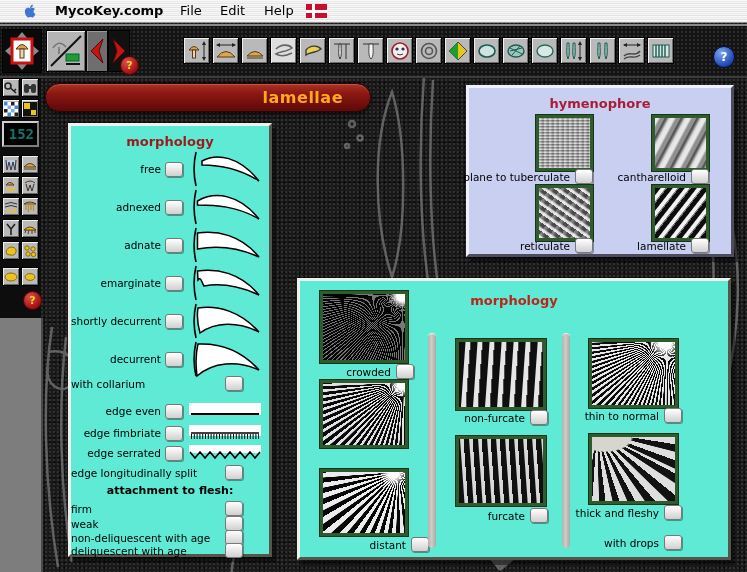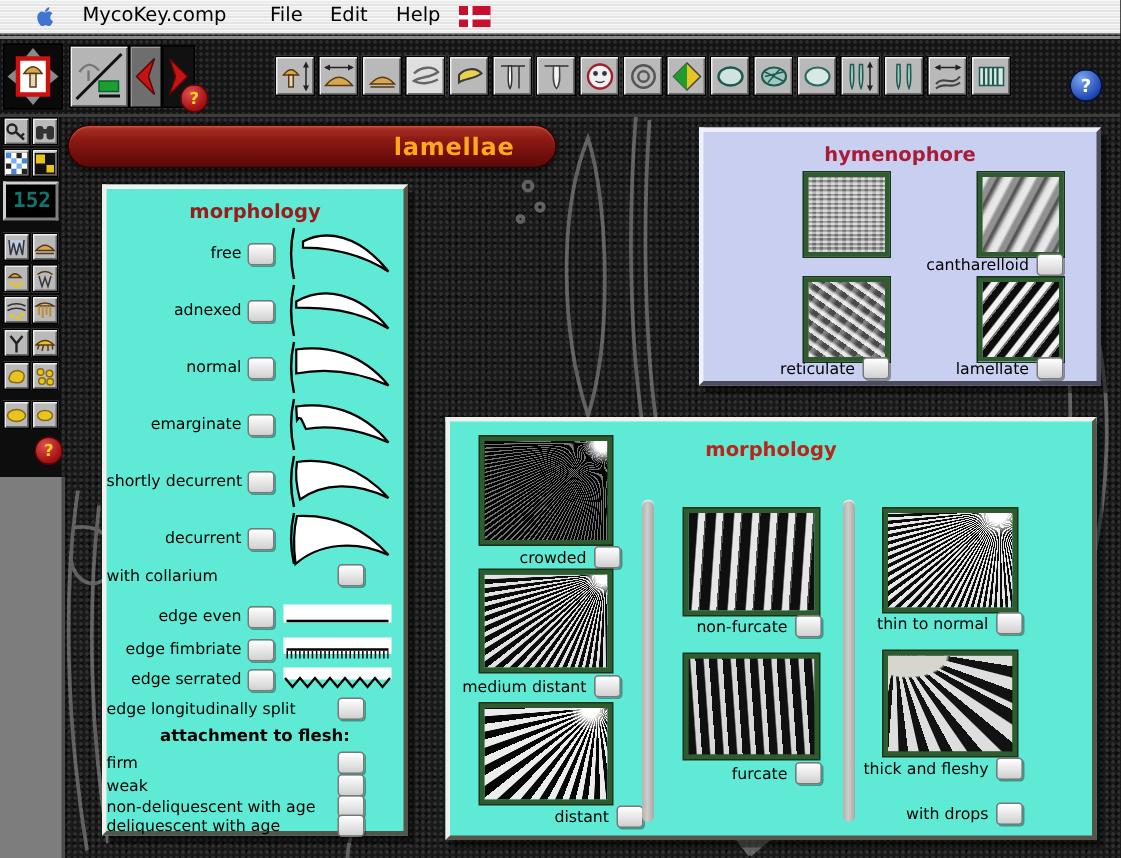--- a/index.html
+++ b/index.html
@@ -8,21 +8,21 @@
     font-family:"DejaVu Sans","Liberation Sans",sans-serif;
     background:#181818;
   }
   
   .menubar{
     position:absolute;left:0;top:0;width:747px;height:22px;
     background:repeating-linear-gradient(180deg,#f8f8f8 0 1px,#ececec 1px 2px,#f4f4f4 2px 3px,#e4e4e4 3px 4px);
     border-bottom:1px solid #8f8f8f;z-index:30;
   }
   .menubar .mitem{position:absolute;top:3px;font-size:13px;color:#000;cursor:default;}
-  .appname{font-weight:normal;}
+  .appname{font-weight:bold;}
   .apple{position:absolute;left:22px;top:3px;width:16px;height:16px;}
   .flag{position:absolute;left:306px;top:4px;width:21px;height:14px;background:#c8102e;}
   .flag:before{content:"";position:absolute;left:6px;top:0;width:3px;height:14px;background:#fff;}
   .flag:after{content:"";position:absolute;left:0;top:5.5px;width:21px;height:3px;background:#fff;}
   
   .appbg{
     position:absolute;left:0;top:22px;width:747px;height:550px;
     background-color:#1a1a1a;
     background-image:
       radial-gradient(#303030 1px, transparent 1.4px),
@@ -464,21 +464,21 @@
   </div>
   <div class="row lrow" style="top:62px;left:0;width:100%">
     <span class="lbl">adnexed</span>
     <span class="cb"></span>
     <svg class="blade" width="76" height="38" viewBox="0 0 76 38">
         <path d="M9,2 C6.5,13 6.5,25 9,36" stroke="#000" fill="none" stroke-width="1.6"></path>
         <path d="M10.5,13 C28,3 52,6 72,31 C50,18 28,17 10.5,17 Z" fill="#fff" stroke="#000" stroke-width="1.5"></path>
       </svg>
   </div>
   <div class="row lrow" style="top:100px;left:0;width:100%">
-    <span class="lbl">normal</span>
+    <span class="lbl">adnate</span>
     <span class="cb"></span>
     <svg class="blade" width="76" height="38" viewBox="0 0 76 38">
         <path d="M9,2 C6.5,13 6.5,25 9,36" stroke="#000" fill="none" stroke-width="1.6"></path>
         <path d="M10.5,7 C30,4 54,9 72,31 C48,20 26,20 10.5,23 Z" fill="#fff" stroke="#000" stroke-width="1.5"></path>
       </svg>
   </div>
   <div class="row lrow" style="top:138px;left:0;width:100%">
     <span class="lbl">emarginate</span>
     <span class="cb"></span>
     <svg class="blade" width="76" height="38" viewBox="0 0 76 38">
@@ -554,20 +554,24 @@
   <div class="row crow" style="top:417px;left:0;width:100%">
     <span class="lbl">deliquescent with age</span>
     <span class="cb"></span>
   </div>
 </div>
 
 <div id="hymPanel" class="panel panel-blue">
   <div class="ptitle tcrim" style="top:8px">hymenophore</div>
   <div class="photo tx-tuberculate" style="left:67px;top:27px;width:51px;height:50px"></div>
   <div class="photo tx-cantharelloid" style="left:183px;top:27px;width:51px;height:50px"></div>
+  <div class="prow" style="top:81px;left:0;width:124px">
+    <span class="lbl">plane to tuberculate</span>
+    <span class="cb"></span>
+  </div>
   <div class="prow" style="top:81px;left:120px;width:120px">
     <span class="lbl">cantharelloid</span>
     <span class="cb"></span>
   </div>
   <div class="photo tx-reticulate" style="left:67px;top:97px;width:51px;height:50px"></div>
   <div class="photo tx-lamellate" style="left:183px;top:97px;width:51px;height:50px"></div>
   <div class="prow" style="top:150px;left:0;width:124px">
     <span class="lbl">reticulate</span>
     <span class="cb"></span>
   </div>
@@ -579,24 +583,20 @@
 
 <div id="botPanel" class="panel panel-gray">
   <div class="ptitle tred2" style="top:12px">morphology</div>
 
   <div class="photo tx-crowded" style="left:20px;top:10px;width:82px;height:66px"></div>
   <div class="prow" style="top:83px;left:0;width:114px">
     <span class="lbl">crowded</span>
     <span class="cb"></span>
   </div>
   <div class="photo tx-medium" style="left:20px;top:99px;width:82px;height:62px"></div>
-  <div class="prow" style="top:169px;left:0;width:114px">
-    <span class="lbl">medium distant</span>
-    <span class="cb"></span>
-  </div>
   <div class="photo tx-distant" style="left:20px;top:188px;width:82px;height:61px"></div>
   <div class="prow" style="top:256px;left:0;width:129px">
     <span class="lbl">distant</span>
     <span class="cb"></span>
   </div>
 
   <div class="vdiv" style="left:128px"></div>
 
   <div class="photo tx-nonfurcate" style="left:156px;top:58px;width:84px;height:65px"></div>
   <div class="prow" style="top:129px;left:136px;width:112px">

